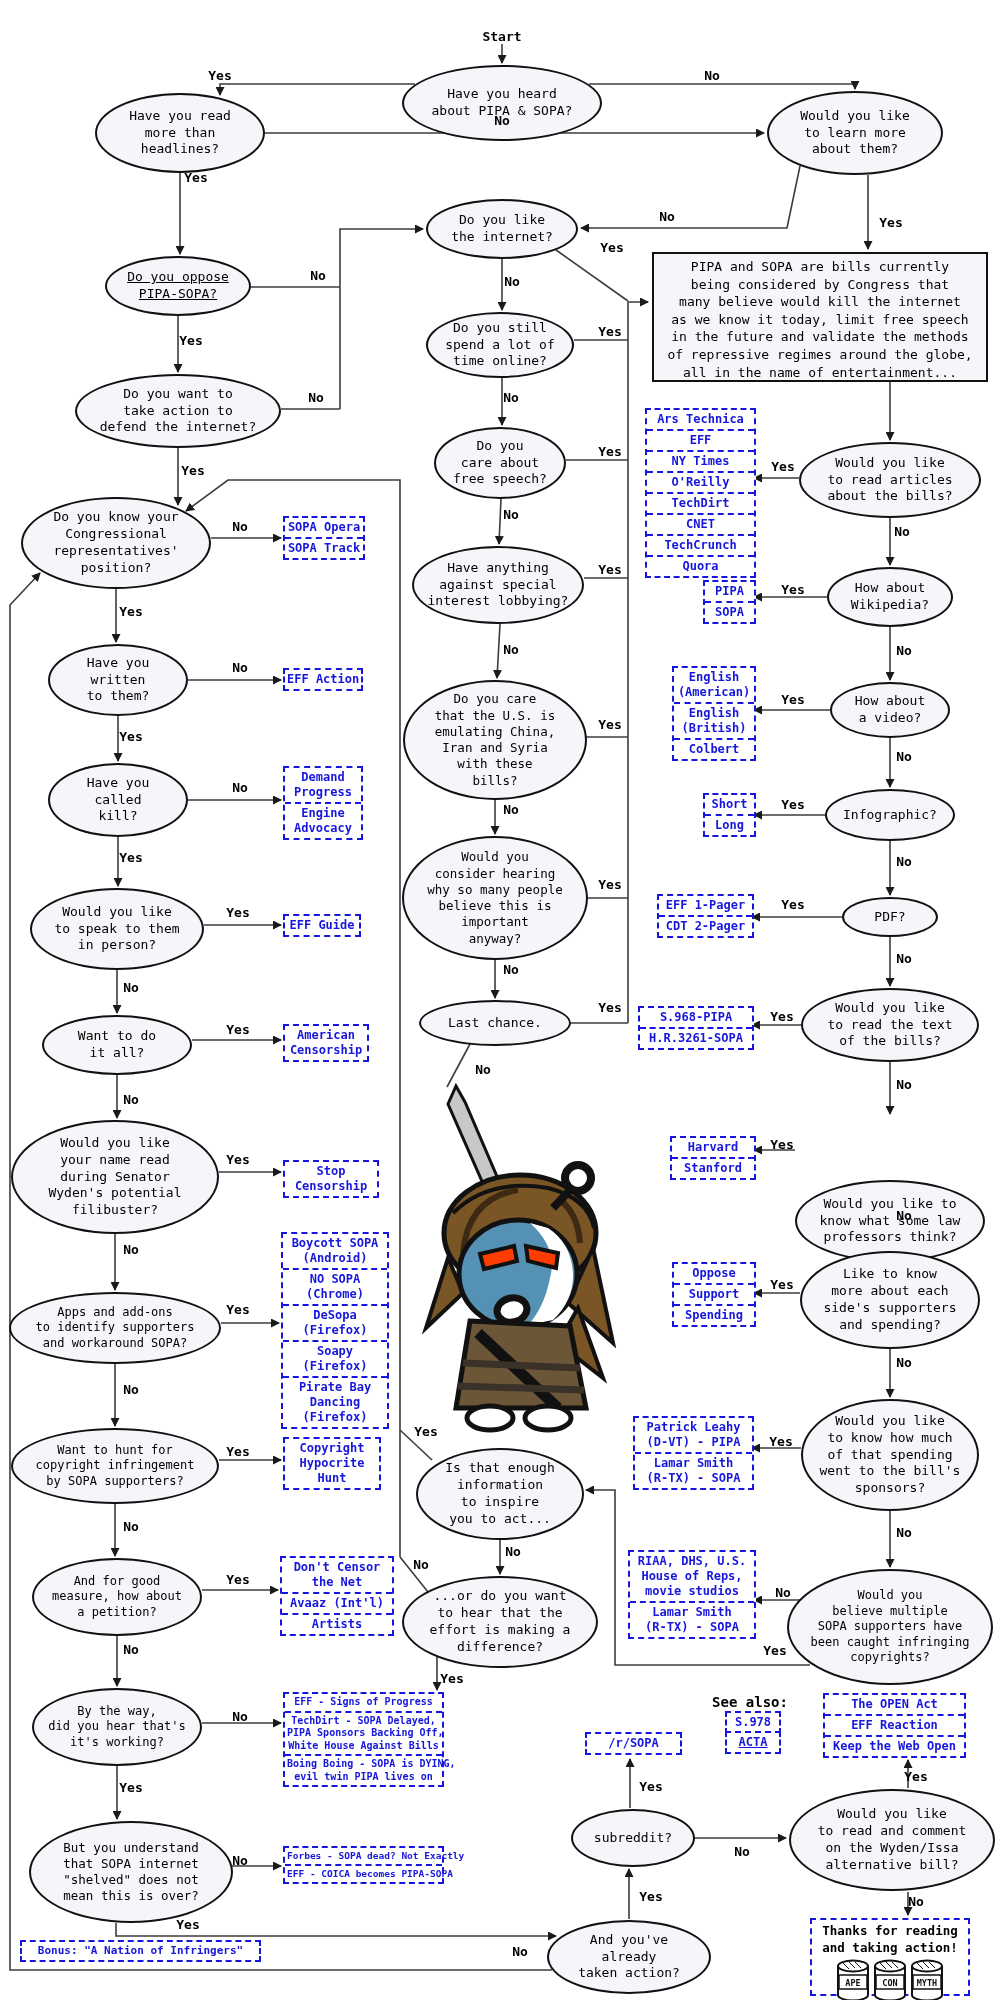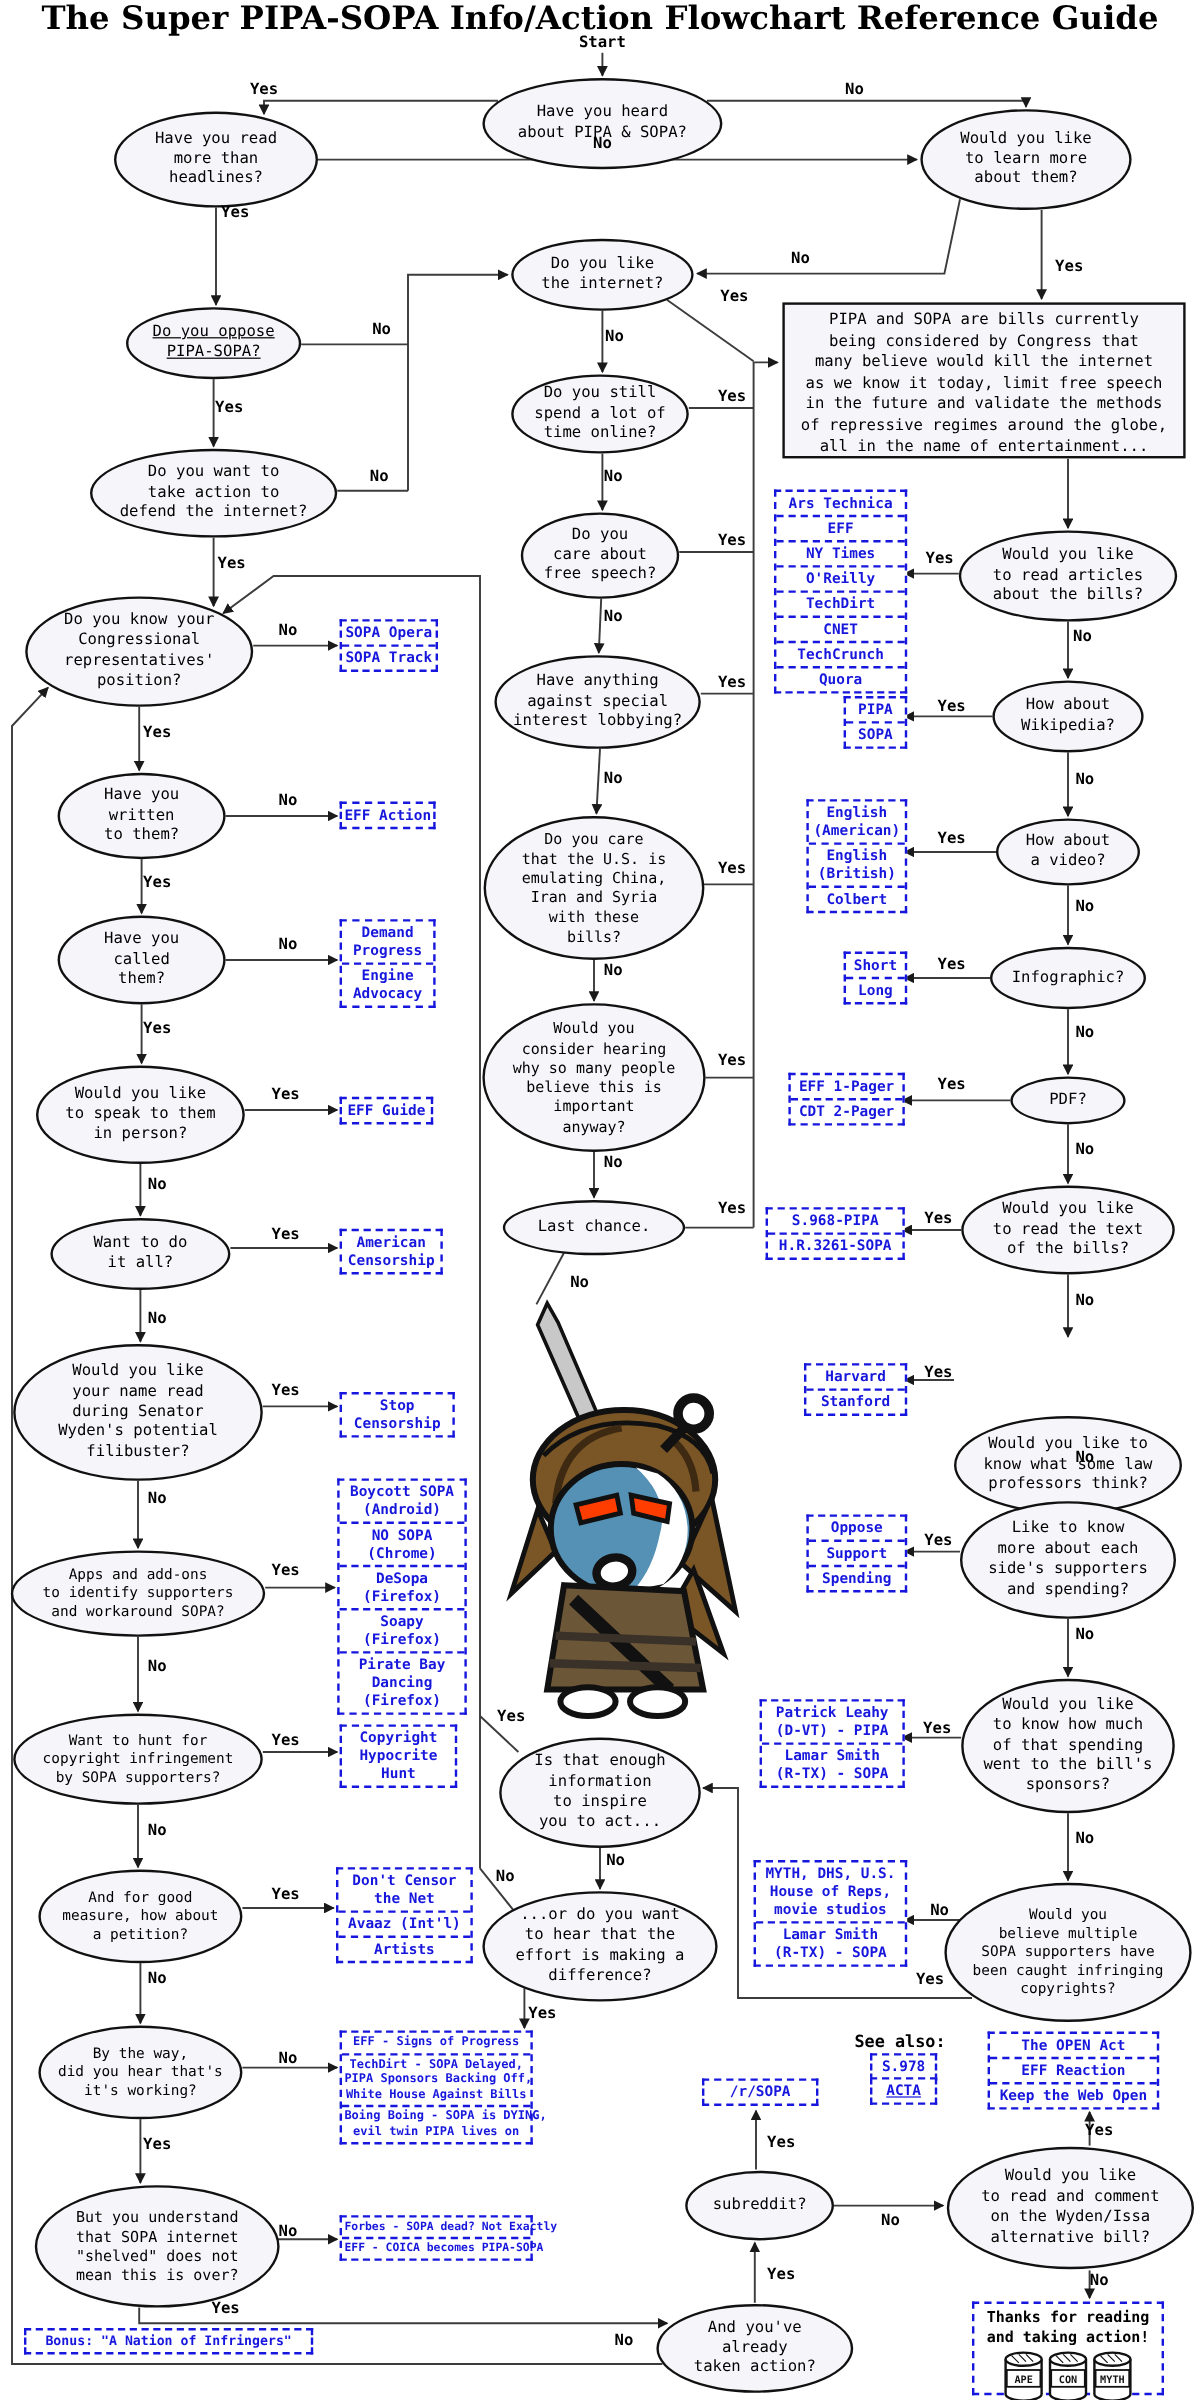--- a/index.html
+++ b/index.html
@@ -25,21 +25,20 @@
   .thanksbox{position:absolute;z-index:2;border:2px dashed #1616dd;background:#fff;color:#000;
              text-align:center;font-weight:bold;font-size:12.5px;line-height:1.35;padding:3px 2px;}
   .thanksbox span{display:block;white-space:nowrap;}
   .barrels{display:flex;justify-content:center;gap:3px;margin-top:2px;}
   .mascot{position:absolute;z-index:2;}
 </style>
 </head>
 <body>
 
 <div class="stage">
-  <h1 class="title">The Super PIPA-SOPA Info/Action Flowchart Reference Guide</h1>
   <div class="elabel" style="left:502px;top:36px;">Start</div>
   <div class="elabel" style="left:750px;top:1702px;font-size:14px;">See also:</div>
 
   <svg class="wires" width="1000" height="2000">
     <defs>
       <marker id="ah" markerWidth="10" markerHeight="9" refX="8" refY="4.5" orient="auto" markerUnits="userSpaceOnUse">
         <path d="M0,0 L9,4.5 L0,9 z" fill="#1a1a1a"></path>
       </marker>
     </defs>
     <g id="edge-group">
@@ -196,21 +195,21 @@
         <span>position?</span>
       </div>
       <div class="node" style="left: 48px; top: 644px; width: 136px; height: 68px; font-size: 13px;">
         <span>Have you</span>
         <span>written</span>
         <span>to them?</span>
       </div>
       <div class="node" style="left: 48px; top: 763px; width: 136px; height: 70px; font-size: 13px;">
         <span>Have you</span>
         <span>called</span>
-        <span>them?</span>
+        <span>kill?</span>
       </div>
       <div class="node" style="left: 30px; top: 888px; width: 170px; height: 78px; font-size: 13px;">
         <span>Would you like</span>
         <span>to speak to them</span>
         <span>in person?</span>
       </div>
       <div class="node" style="left: 42px; top: 1015px; width: 146px; height: 56px; font-size: 13px;">
         <span>Want to do</span>
         <span>it all?</span>
       </div>
@@ -521,21 +520,21 @@
           <span>Patrick Leahy</span>
           <span>(D-VT) - PIPA</span>
         </div>
         <div class="cell">
           <span>Lamar Smith</span>
           <span>(R-TX) - SOPA</span>
         </div>
       </div>
       <div class="lbox" style="left: 628px; top: 1550px; width: 124px; font-size: 12px;">
         <div class="cell">
-          <span>MYTH, DHS, U.S.</span>
+          <span>RIAA, DHS, U.S.</span>
           <span>House of Reps,</span>
           <span>movie studios</span>
         </div>
         <div class="cell">
           <span>Lamar Smith</span>
           <span>(R-TX) - SOPA</span>
         </div>
       </div>
       <div class="lbox" style="left: 585px; top: 1732px; width: 93px; font-size: 12px;">
         <div class="cell">

